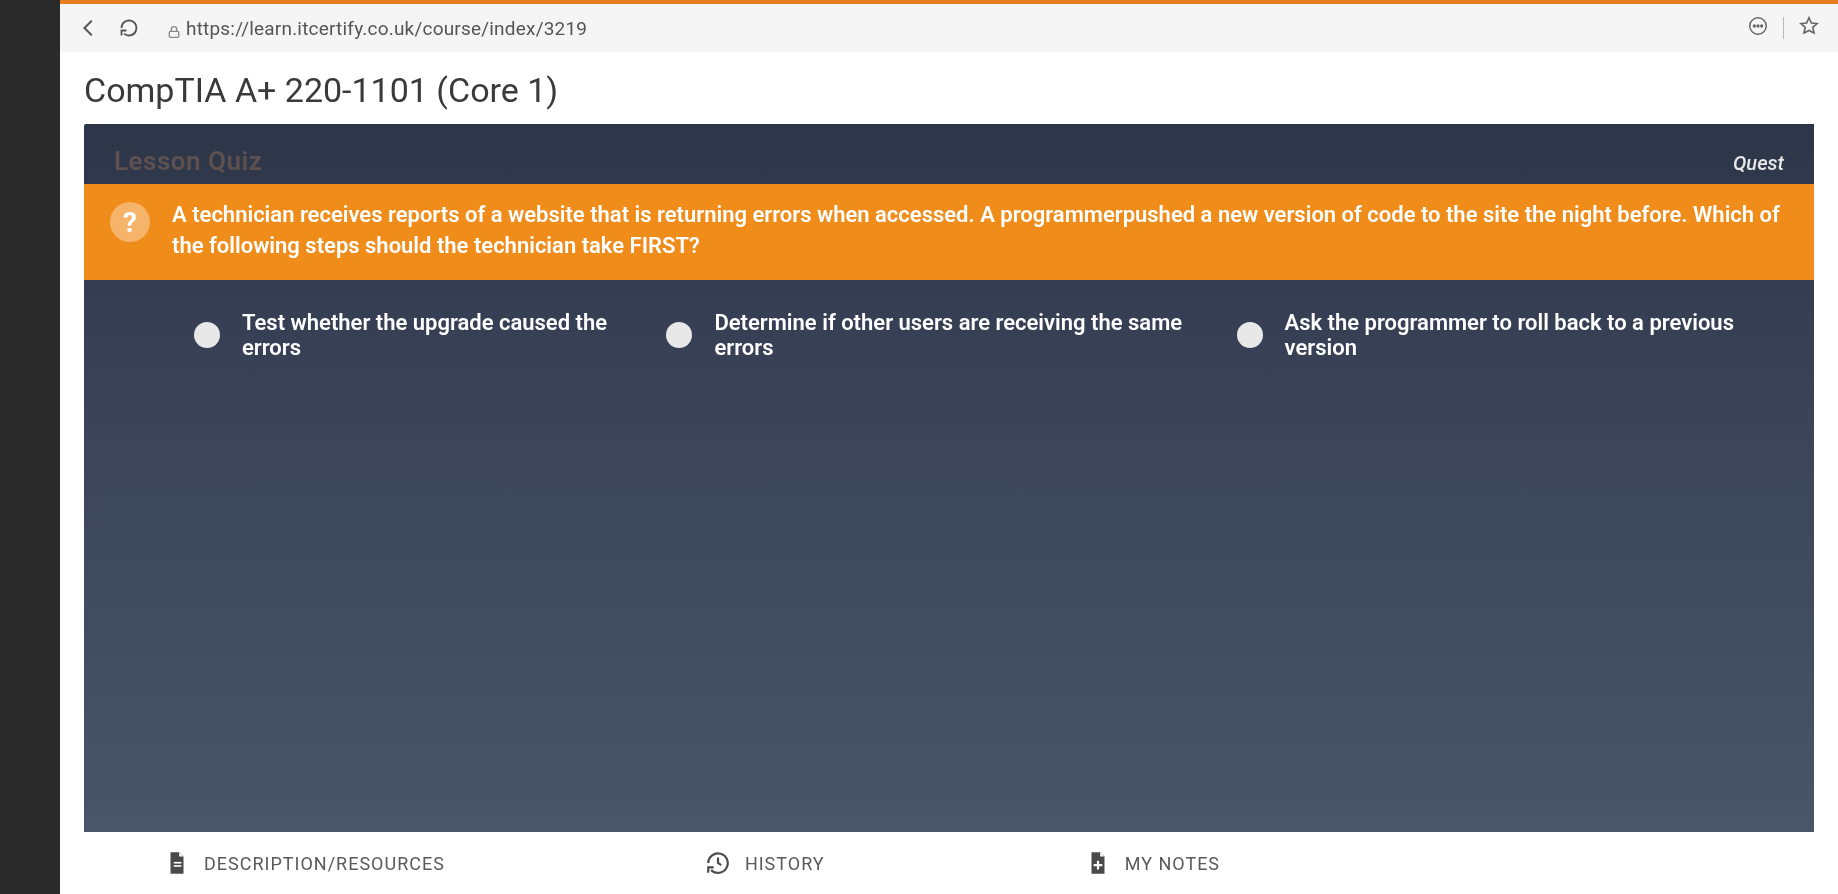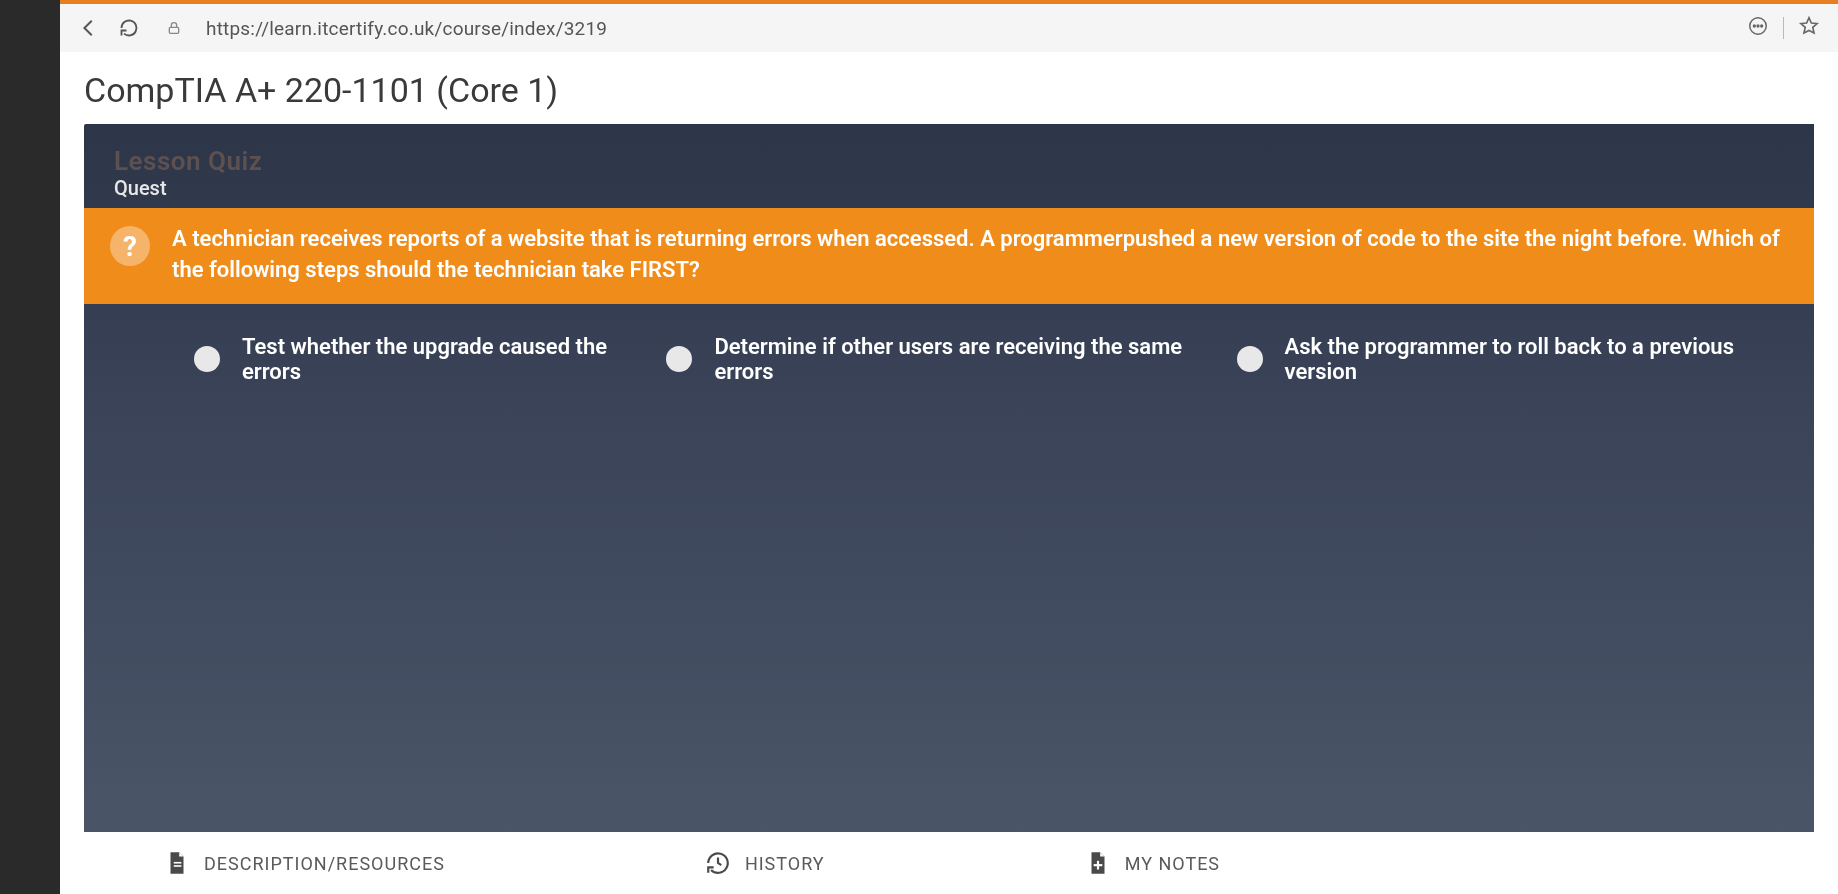--- a/index.html
+++ b/index.html
@@ -34,22 +34,22 @@
   height: 22px;
   display: flex;
   align-items: center;
   justify-content: center;
   color: #555;
   cursor: pointer;
 }
 .url-wrap {
   flex: 1;
   display: flex;
-  align-items: center;
-  gap: 24px;
+  align-items: flex-end;
+  gap: 4px;
   padding-left: 8px;
 }
 .lock-icon {
   width: 16px;
   height: 16px;
   color: #888;
 }
 .url-text {
   color: #555;
   font-size: 19px;
@@ -86,32 +86,32 @@
   border-radius: 2px 0 0 0;
   display: flex;
   flex-direction: column;
   overflow: hidden;
 }
 .quiz-header {
   padding: 22px 30px 8px 30px;
   display: flex;
   align-items: baseline;
   justify-content: space-between;
-  flex-direction: column;
 }
 .quiz-title-faded {
   font-size: 26px;
   font-weight: 600;
   color: rgba(180, 130, 90, 0.35);
   letter-spacing: 0.5px;
 }
 .quest-label {
   color: #e8e8e8;
   font-size: 20px;
   font-weight: 500;
+  font-style: italic;
 }
 .question-bar {
   background: #f08c1a;
   display: flex;
   align-items: flex-start;
   gap: 22px;
   padding: 16px 26px 18px 26px;
 }
 .q-icon-circle {
   width: 40px;

